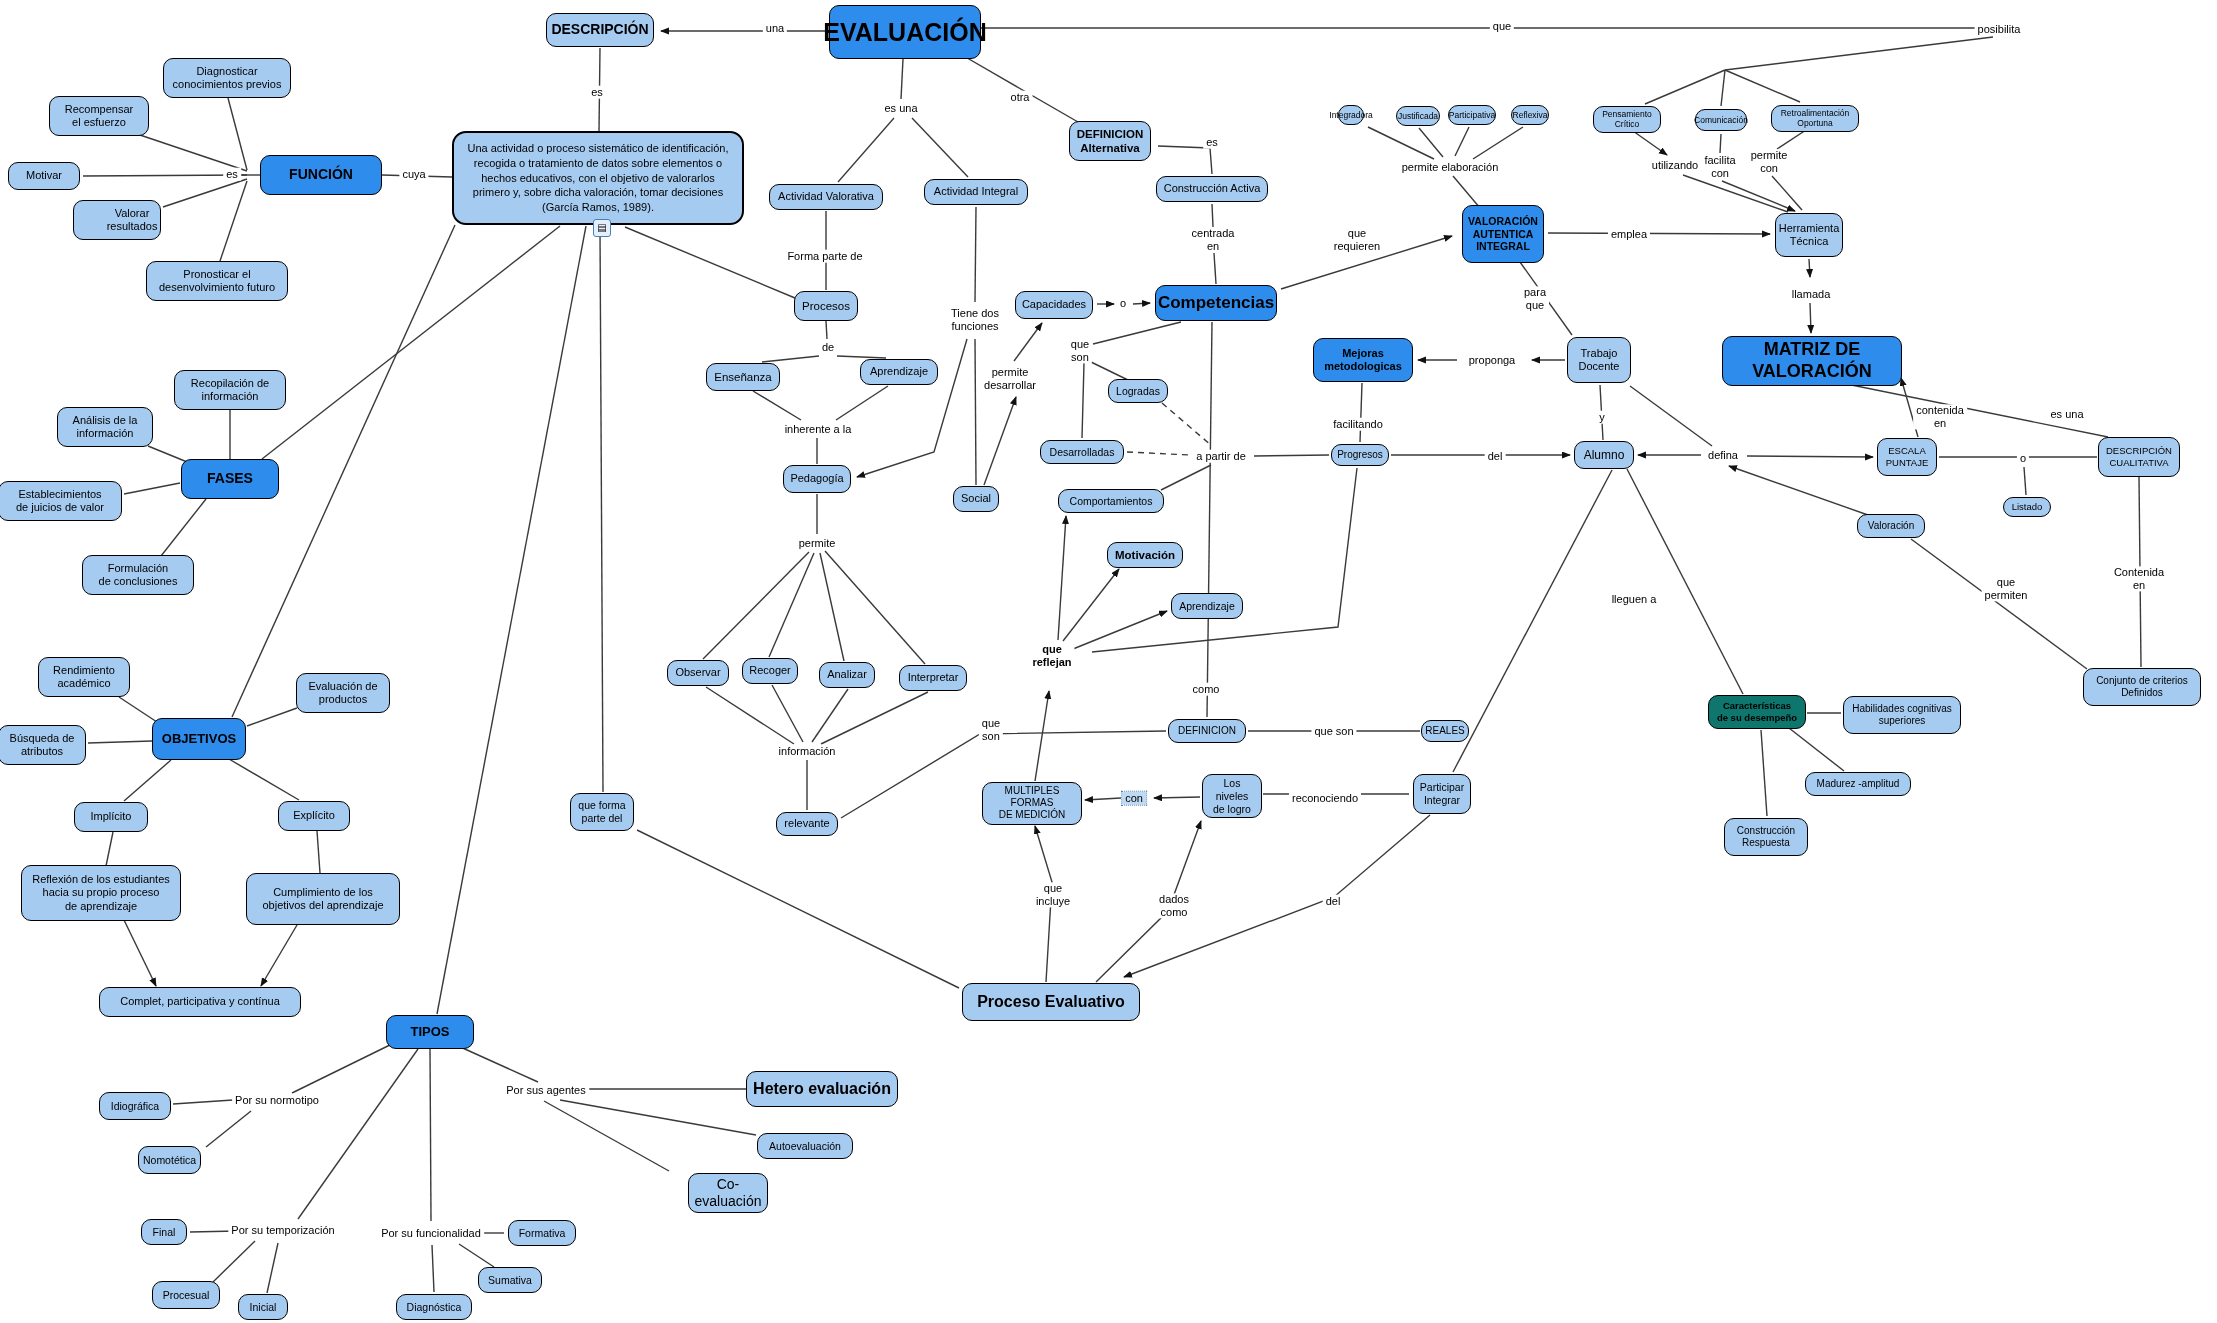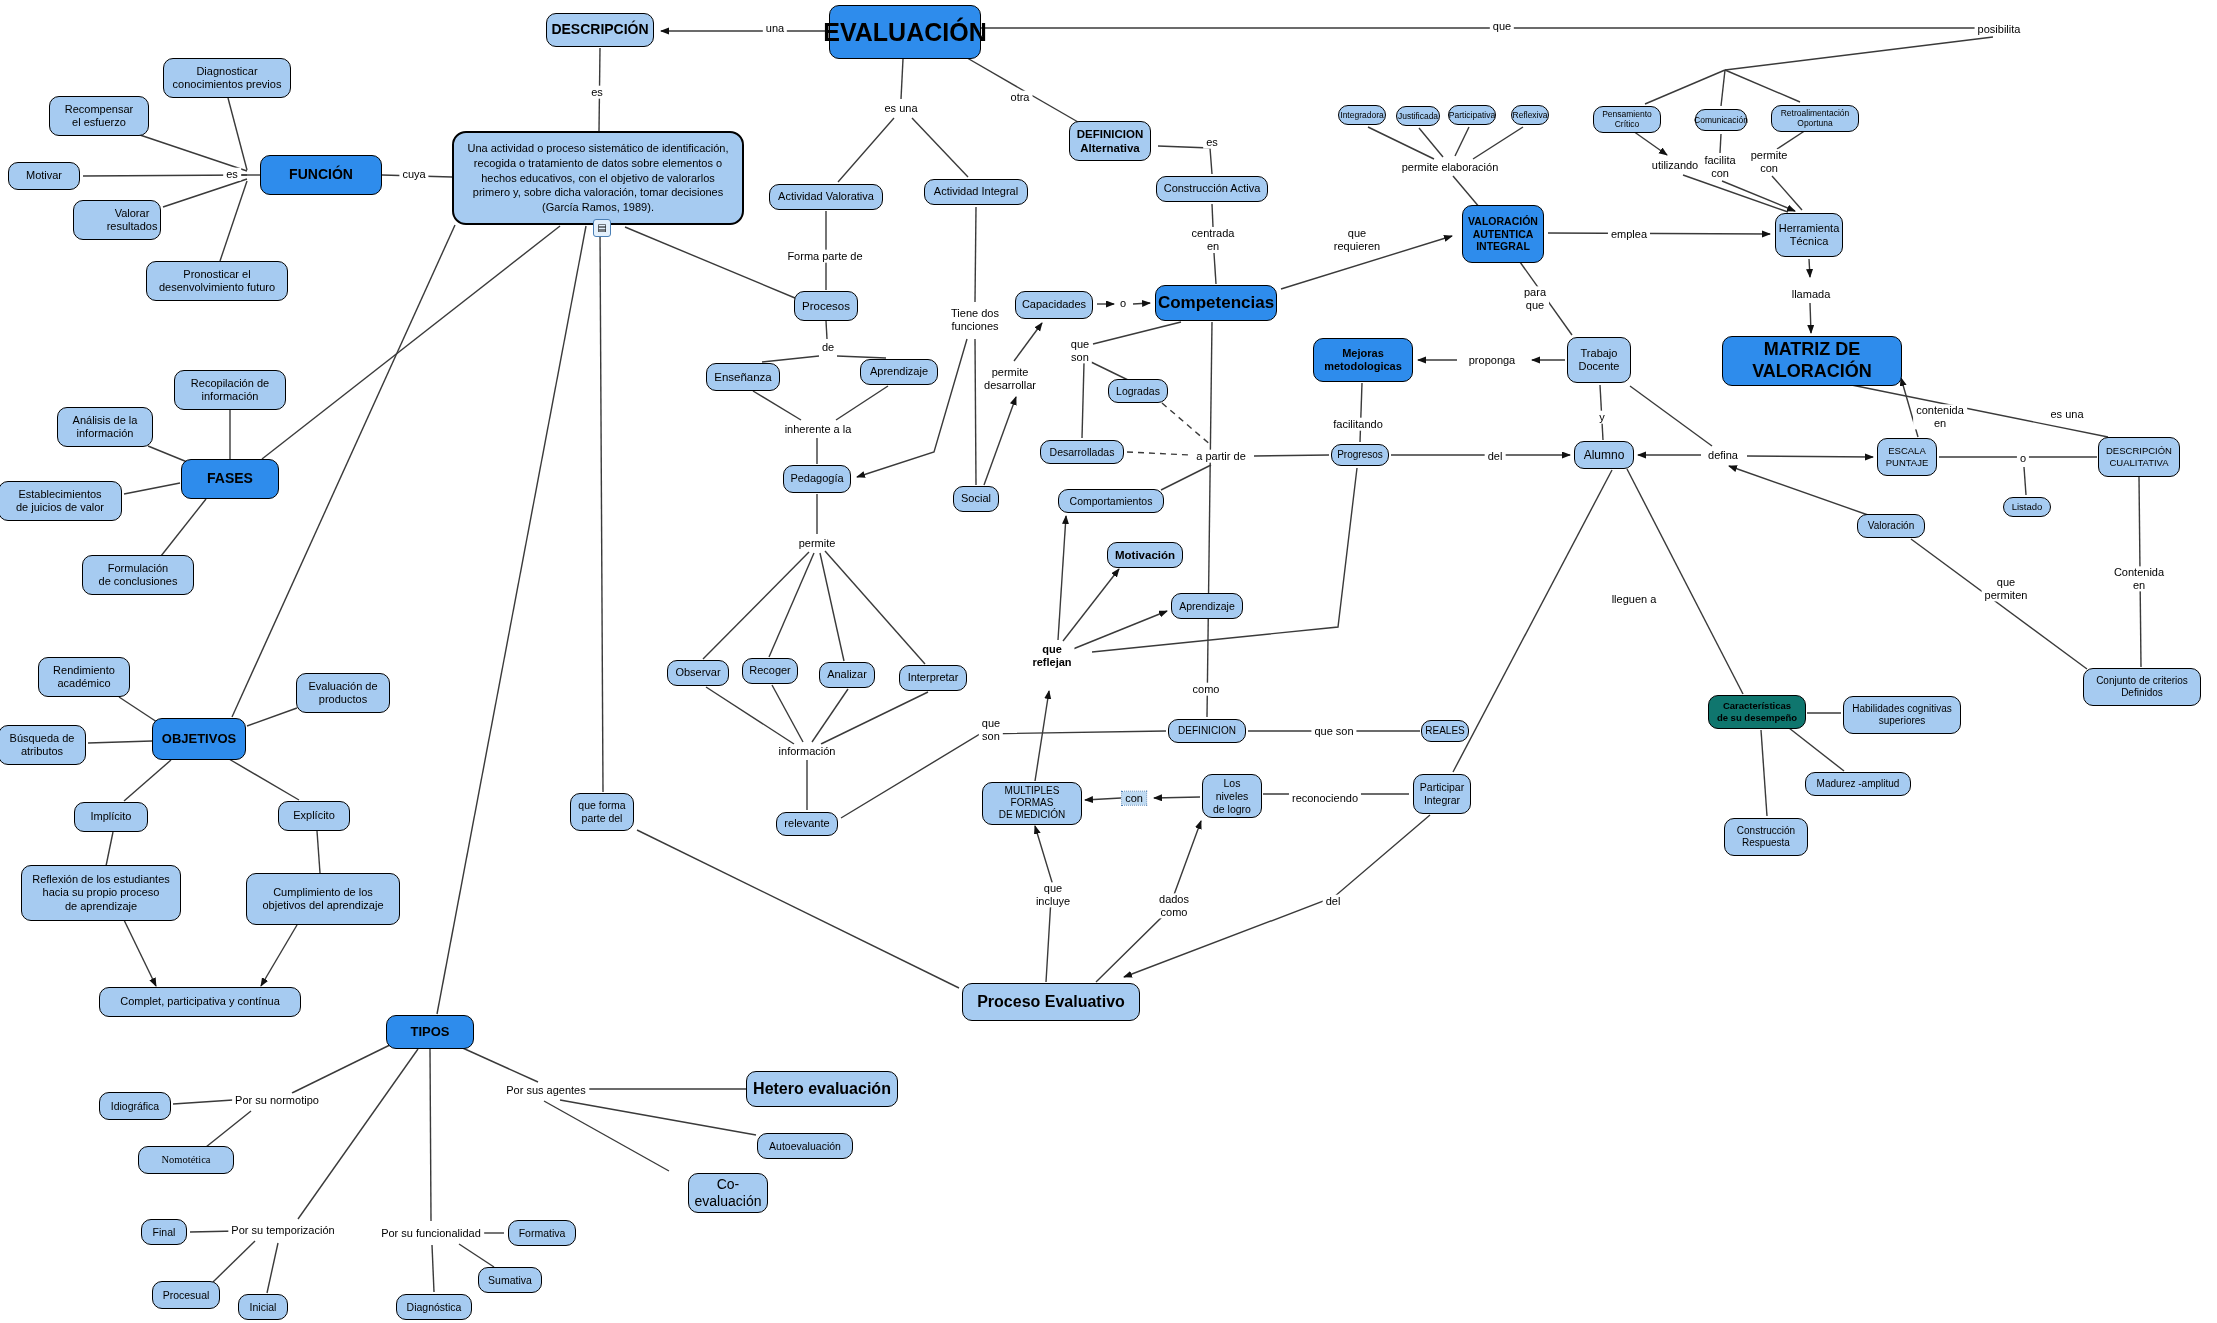--- a/index.html
+++ b/index.html
@@ -209,21 +209,21 @@
       <div class="node " style="left: 74px; top: 802px; width: 74px; min-height: 30px; font-size: 11px;">Implícito</div>
       <div class="node " style="left: 278px; top: 801px; width: 72px; min-height: 30px; font-size: 11px;">Explícito</div>
       <div class="node " style="left: 21px; top: 865px; width: 160px; min-height: 56px; font-size: 11px;">Reflexión de los estudiantes
 hacia su propio proceso
 de aprendizaje</div>
       <div class="node " style="left: 246px; top: 873px; width: 154px; min-height: 52px; font-size: 11px;">Cumplimiento de los
 objetivos del aprendizaje</div>
       <div class="node " style="left: 99px; top: 987px; width: 202px; min-height: 30px; font-size: 11px;">Complet, participativa y contínua</div>
       <div class="node dark" style="left: 386px; top: 1015px; width: 88px; min-height: 34px; font-size: 13px;">TIPOS</div>
       <div class="node " style="left: 99px; top: 1092px; width: 72px; min-height: 28px; font-size: 10.5px;">Idiográfica</div>
-      <div class="node " style="left: 138px; top: 1146px; width: 96px; min-height: 28px; font-size: 10.5px; font-family: Liberation Serif, serif;">Nomotética</div>
+      <div class="node " style="left: 138px; top: 1146px; width: 63px; min-height: 28px; font-size: 10.5px;">Nomotética</div>
       <div class="node " style="left: 141px; top: 1219px; width: 46px; min-height: 26px; font-size: 10.5px;">Final</div>
       <div class="node " style="left: 152px; top: 1281px; width: 68px; min-height: 28px; font-size: 10.5px;">Procesual</div>
       <div class="node " style="left: 238px; top: 1294px; width: 50px; min-height: 26px; font-size: 10.5px;">Inicial</div>
       <div class="node " style="left: 396px; top: 1294px; width: 76px; min-height: 26px; font-size: 10.5px;">Diagnóstica</div>
       <div class="node " style="left: 478px; top: 1267px; width: 64px; min-height: 26px; font-size: 10.5px;">Sumativa</div>
       <div class="node " style="left: 508px; top: 1220px; width: 68px; min-height: 26px; font-size: 10.5px;">Formativa</div>
       <div class="node lightBold" style="left: 746px; top: 1071px; width: 152px; min-height: 36px; font-size: 16px;">Hetero evaluación</div>
       <div class="node " style="left: 757px; top: 1133px; width: 96px; min-height: 26px; font-size: 10.5px;">Autoevaluación</div>
       <div class="node " style="left: 688px; top: 1173px; width: 80px; min-height: 26px; font-size: 14px;">Co-evaluación</div>
       <div class="node " style="left: 769px; top: 184px; width: 114px; min-height: 26px; font-size: 11px;">Actividad Valorativa</div>
@@ -251,21 +251,21 @@
       <div class="node lightBold" style="left: 1107px; top: 542px; width: 76px; min-height: 26px; font-size: 11.5px;">Motivación</div>
       <div class="node " style="left: 1171px; top: 593px; width: 72px; min-height: 26px; font-size: 10.5px;">Aprendizaje</div>
       <div class="node " style="left: 1168px; top: 719px; width: 78px; min-height: 24px; font-size: 10px;">DEFINICION</div>
       <div class="node " style="left: 1421px; top: 720px; width: 48px; min-height: 22px; font-size: 10px;">REALES</div>
       <div class="node " style="left: 982px; top: 782px; width: 100px; min-height: 42px; font-size: 10px;">MULTIPLES FORMAS
 DE MEDICIÓN</div>
       <div class="node " style="left: 1202px; top: 774px; width: 60px; min-height: 40px; font-size: 10.5px;">Los niveles
 de logro</div>
       <div class="node " style="left: 1413px; top: 774px; width: 58px; min-height: 40px; font-size: 10.5px;">Participar
 Integrar</div>
-      <div class="node " style="left: 1338px; top: 105px; width: 48px; min-height: 20px; font-size: 8.5px;">Integradora</div>
+      <div class="node " style="left: 1338px; top: 105px; width: 26px; min-height: 20px; font-size: 8.5px;">Integradora</div>
       <div class="node " style="left: 1396px; top: 106px; width: 44px; min-height: 20px; font-size: 8.5px;">Justificada</div>
       <div class="node " style="left: 1448px; top: 105px; width: 48px; min-height: 20px; font-size: 8.5px;">Participativa</div>
       <div class="node " style="left: 1511px; top: 105px; width: 38px; min-height: 20px; font-size: 8.5px;">Reflexiva</div>
       <div class="node " style="left: 1593px; top: 106px; width: 68px; min-height: 22px; font-size: 8.5px;">Pensamiento  Crítico</div>
       <div class="node " style="left: 1695px; top: 109px; width: 52px; min-height: 22px; font-size: 8.5px;">Comunicación</div>
       <div class="node " style="left: 1771px; top: 105px; width: 88px; min-height: 22px; font-size: 8.5px;">Retroalimentación Oportuna</div>
       <div class="node dark" style="left: 1462px; top: 205px; width: 82px; min-height: 58px; font-size: 10.5px;">VALORACIÓN
 AUTENTICA
 INTEGRAL</div>
       <div class="node " style="left: 1775px; top: 213px; width: 68px; min-height: 44px; font-size: 11px;">Herramienta

